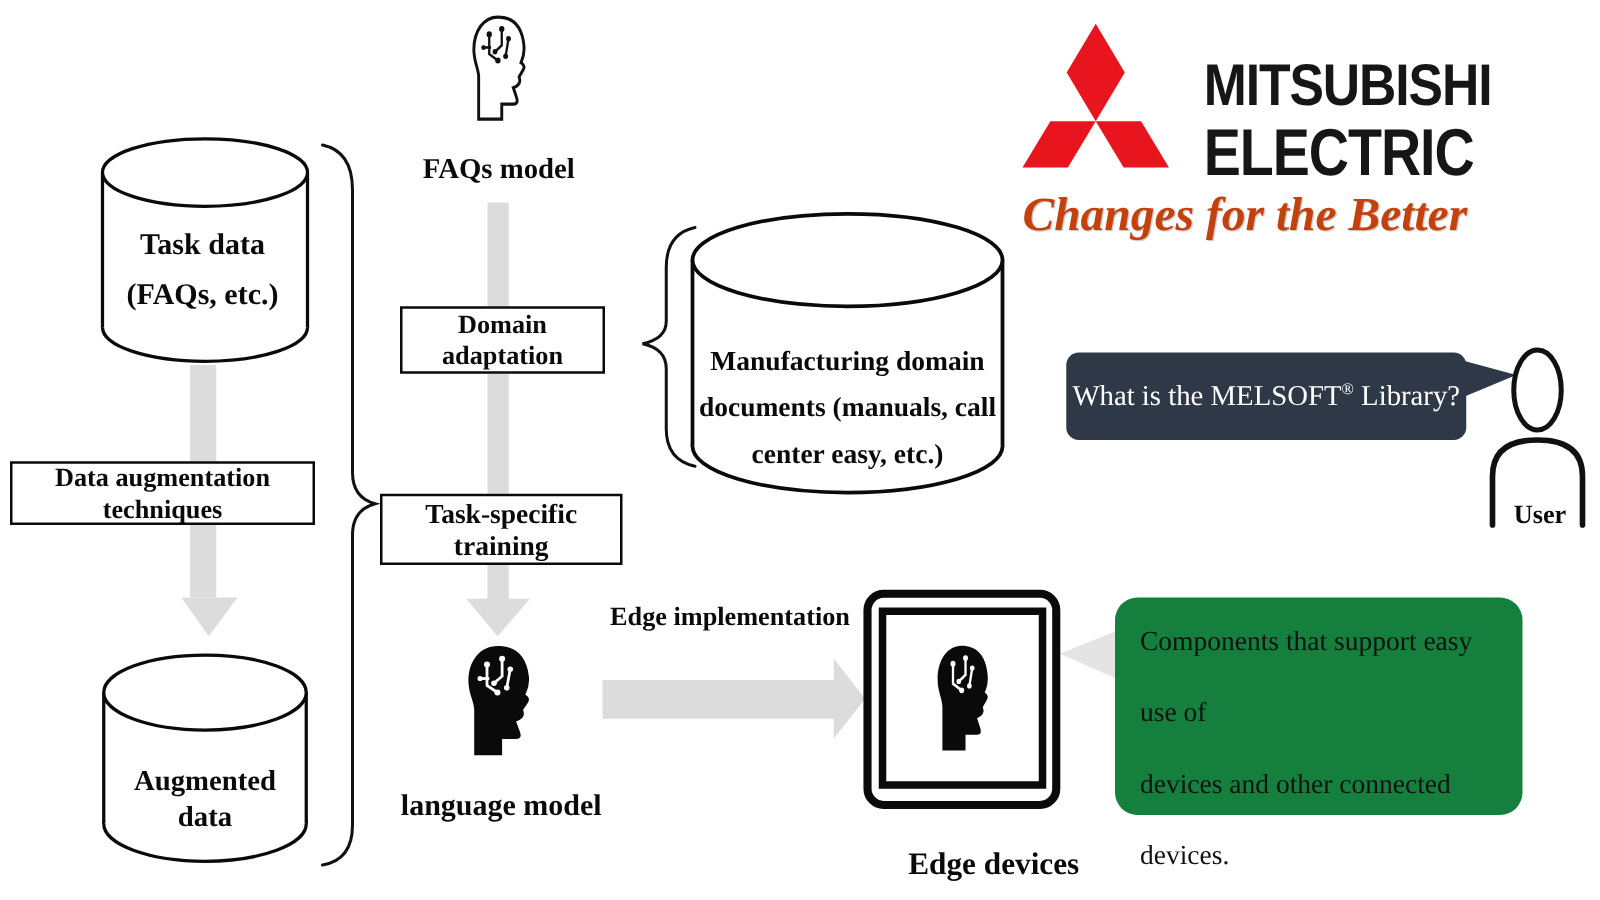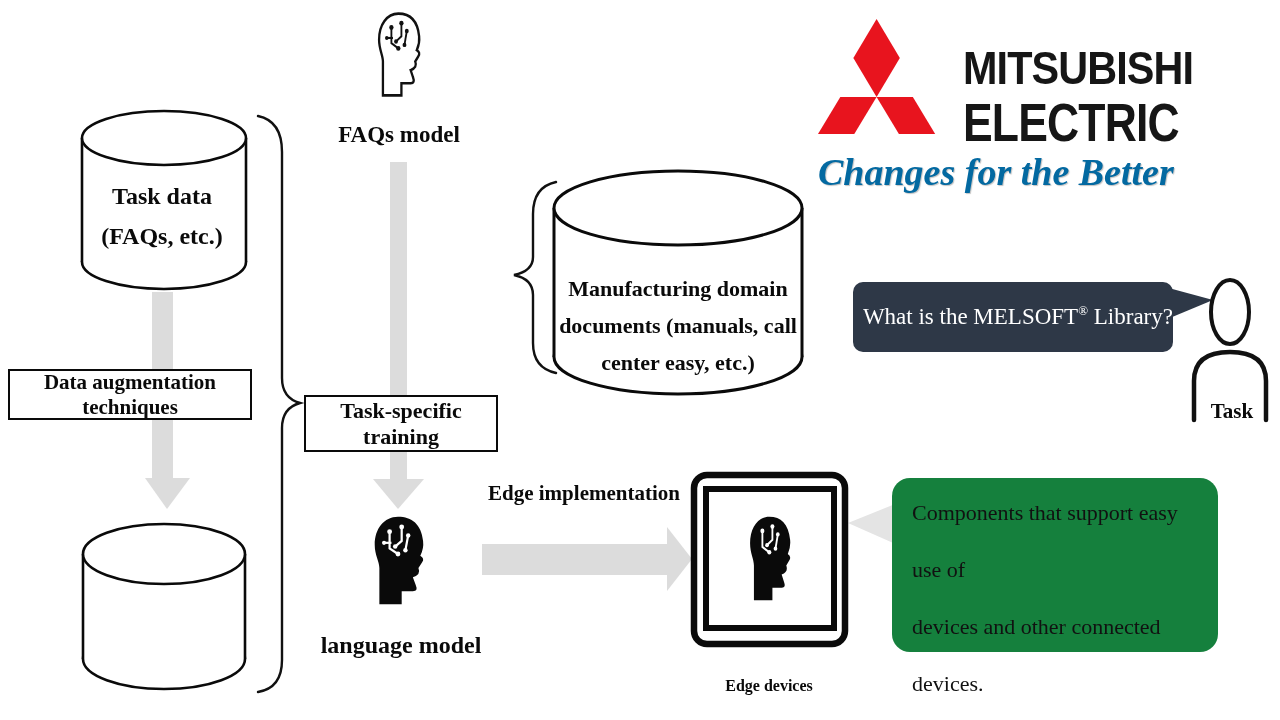--- a/index.html
+++ b/index.html
@@ -4,27 +4,27 @@
 <style>
   html,body{margin:0;padding:0;background:#fff;}
   #canvas{position:relative;width:1280px;height:720px;background:#fff;overflow:hidden;
           font-family:"Liberation Serif","DejaVu Serif",serif;color:#0a0a0a;}
   #shapes{position:absolute;left:0;top:0;width:1280px;height:720px;z-index:1;}
   .abs{position:absolute;z-index:2;}
   .lbl{font-weight:bold;text-align:center;line-height:1.25;}
   .pbox{background:#fff;border:2.5px solid #0a0a0a;display:flex;align-items:center;justify-content:center;
         font-weight:bold;text-align:center;}
   .bubble-dark{background:#2e3847;color:#fff;border-radius:10px;display:flex;align-items:center;
-        justify-content:flex-end;font-size:23px;}
+        justify-content:center;font-size:23px;}
   .bubble-dark sup{font-size:13px;line-height:0;}
   .bubble-gray{background:#15803d;border-radius:18px;font-size:22px;line-height:57px;
         padding:6px 14px 0 20px;color:#111;}
   .logo-line{font-family:"Liberation Sans","DejaVu Sans",sans-serif;font-weight:bold;color:#161616;
         line-height:1;transform-origin:left top;letter-spacing:-1px;white-space:nowrap;}
-  .tagline{font-style:italic;font-weight:bold;color:#0369a1;white-space:nowrap;
+  .tagline{font-style:italic;font-weight:bold;color:#c2410c;white-space:nowrap;
         text-shadow:1px 1px 1px rgba(120,120,120,.45);}
 </style>
 </head>
 <body>
 
 <div id="canvas">
 
   <svg id="shapes" viewBox="0 0 1280 720">
 
     <g fill="#dcdcdc">
@@ -150,41 +150,43 @@
   <div class="abs tagline" style="left:818px;top:150px;font-size:38px;">Changes for the Better</div>
 
   <div class="abs lbl" style="left:84px;top:176px;width:156px;font-size:24px;line-height:40px;">
     <div>Task data</div>
     <div>(FAQs, etc.)</div>
   </div>
 
   <div class="abs lbl" style="left:328px;top:121px;width:142px;font-size:23px;">FAQs model</div>
 
   <div class="abs pbox" style="left:8px;top:369px;width:240px;height:47px;font-size:21px;">Data augmentation techniques</div>
+  <div class="abs pbox" style="left:320px;top:245px;width:160px;height:50px;font-size:21px;">Domain adaptation</div>
   <div class="abs pbox" style="left:304px;top:367px;width:190px;height:53px;font-size:22px;margin-top:28px;">Task-specific training</div>
 
   <div class="abs lbl" style="left:558px;top:270px;width:240px;font-size:22px;line-height:37px;">
     <div>Manufacturing domain</div>
     <div>documents (manuals, call</div>
     <div>center easy, etc.)</div>
   </div>
 
+  <div class="abs lbl" style="left:84px;top:611px;width:160px;font-size:23px;">Augmented data</div>
 
   <div class="abs lbl" style="left:283px;top:627px;width:236px;font-size:24px;line-height:36px;">
     <div>language model</div>
   </div>
 
   <div class="abs lbl" style="left:478px;top:480px;width:212px;font-size:21px;">Edge implementation</div>
 
-  <div class="abs lbl" style="left:693px;top:676px;width:152px;font-size:16px;">Edge devices</div>
+  <div class="abs lbl" style="left:719px;top:676px;width:152px;font-size:25px;">Edge devices</div>
 
   <div class="abs bubble-dark" style="left:853px;top:282px;width:320px;height:70px;">
     <span><span>What is the MELSOFT</span><sup>®</sup><span> Library?</span></span>
   </div>
 
-  <div class="abs lbl" style="left:1203px;top:398px;width:58px;font-size:21px;">Task</div>
+  <div class="abs lbl" style="left:1203px;top:398px;width:58px;font-size:21px;">User</div>
 
   <div class="abs bubble-gray" style="left:892px;top:478px;width:292px;height:168px;">
     <div>Components that support easy use of</div>
     <div>devices and other connected devices.</div>
   </div>
 
 </div>
 
 </body></html>

